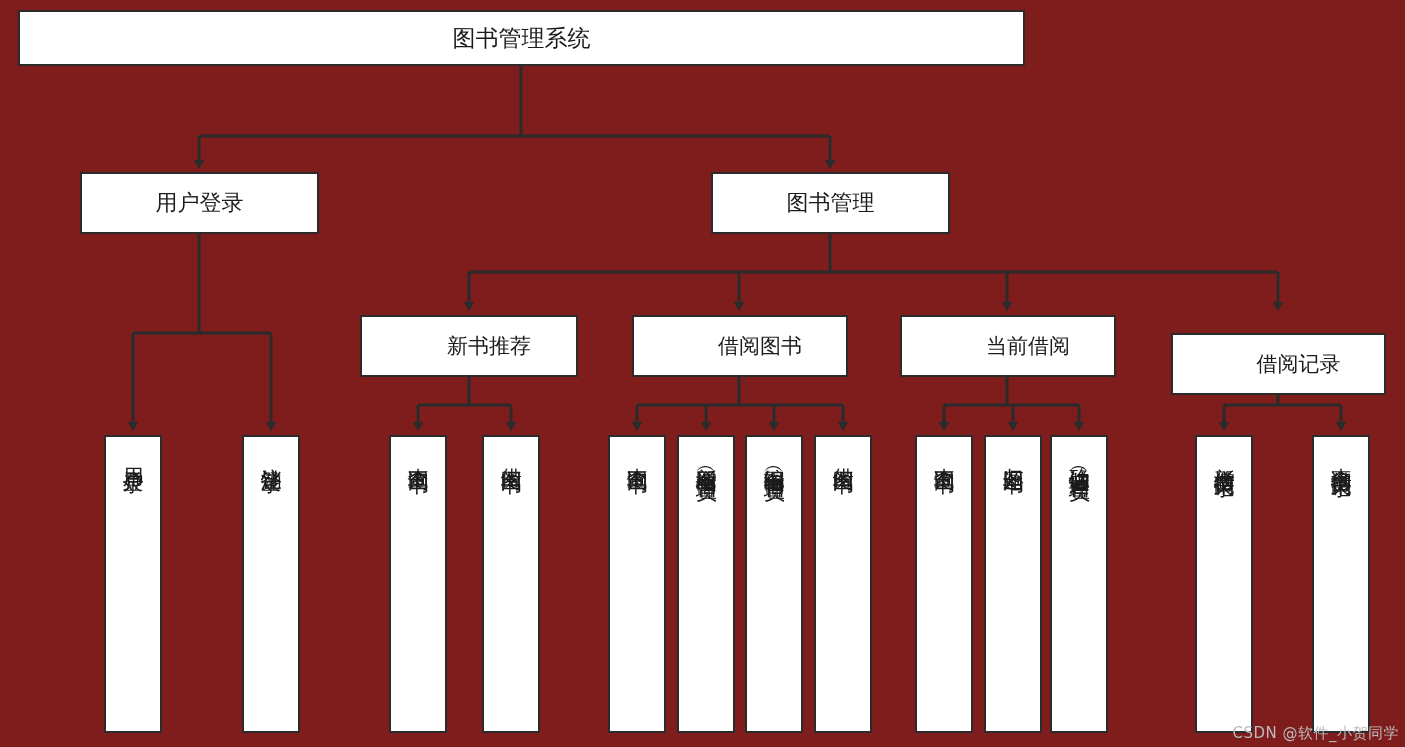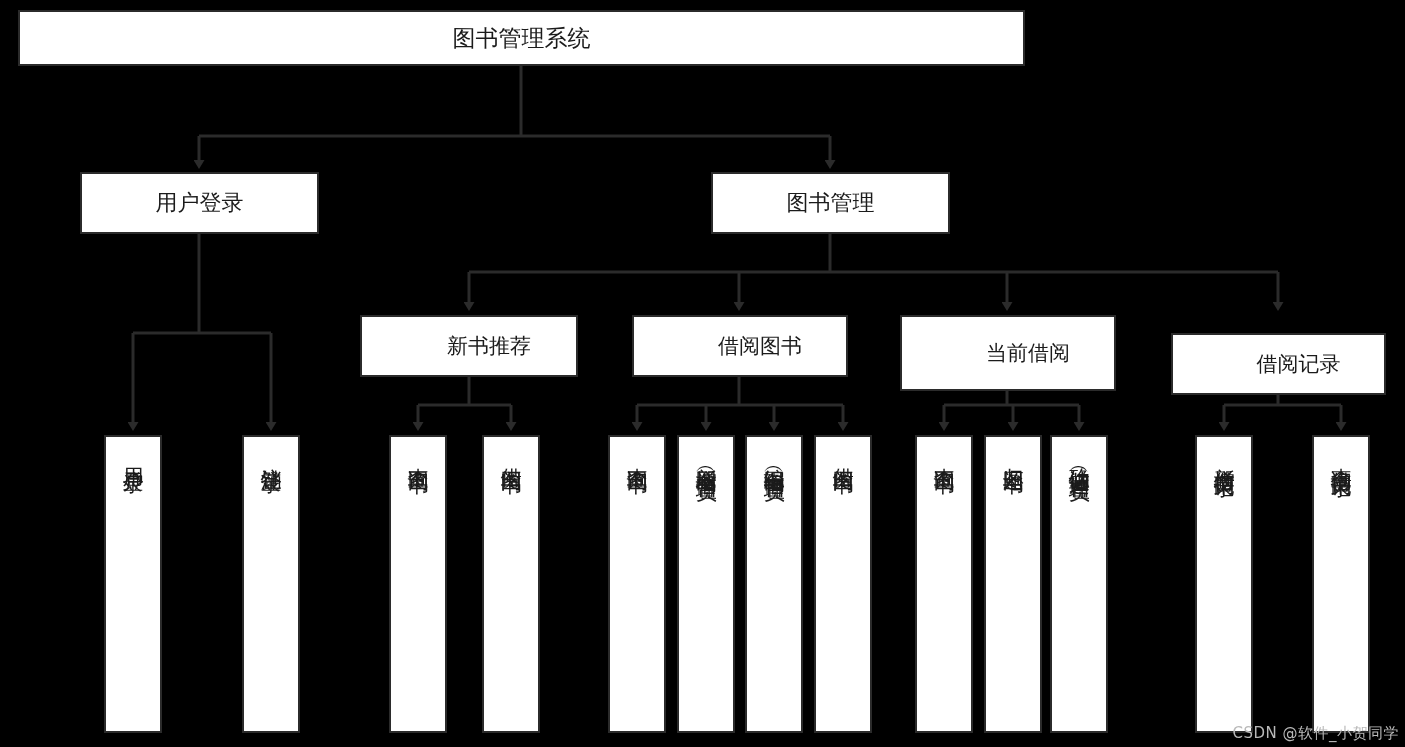--- a/index.html
+++ b/index.html
@@ -4,21 +4,21 @@
 <style>
   html, body {
     margin: 0;
     padding: 0;
     background: #ffffff;
   }
   #stage {
     position: relative;
     width: 1405px;
     height: 747px;
-    background: #000000;
+    background: #7f1d1d;
     font-family: "DejaVu Sans", "Liberation Sans", sans-serif;
     overflow: hidden;
   }
   #wires {
     position: absolute;
     left: 0;
     top: 0;
     width: 1405px;
     height: 747px;
     pointer-events: none;
@@ -132,21 +132,21 @@
   <div class="node lvl1" style="left:711px; top:172px; width:239px; height:62px;">
     <span>图书管理</span>
   </div>
 
   <div class="node lvl2" style="left:360px; top:315px; width:218px; height:62px;">
     <span>新书推荐</span>
   </div>
   <div class="node lvl2" style="left:632px; top:315px; width:216px; height:62px;">
     <span>借阅图书</span>
   </div>
-  <div class="node lvl2" style="left:900px; top:315px; width:216px; height:76px;">
+  <div class="node lvl2" style="left:900px; top:315px; width:216px; height:62px;">
     <span>当前借阅</span>
   </div>
   <div class="node lvl2" style="left:1171px; top:333px; width:215px; height:62px;">
     <span>借阅记录</span>
   </div>
 
   <div class="node leaf" style="left:104px; top:435px; width:58px; height:298px;">
     <span class="vtext">用户登录</span>
   </div>
   <div class="node leaf" style="left:242px; top:435px; width:58px; height:298px;">

